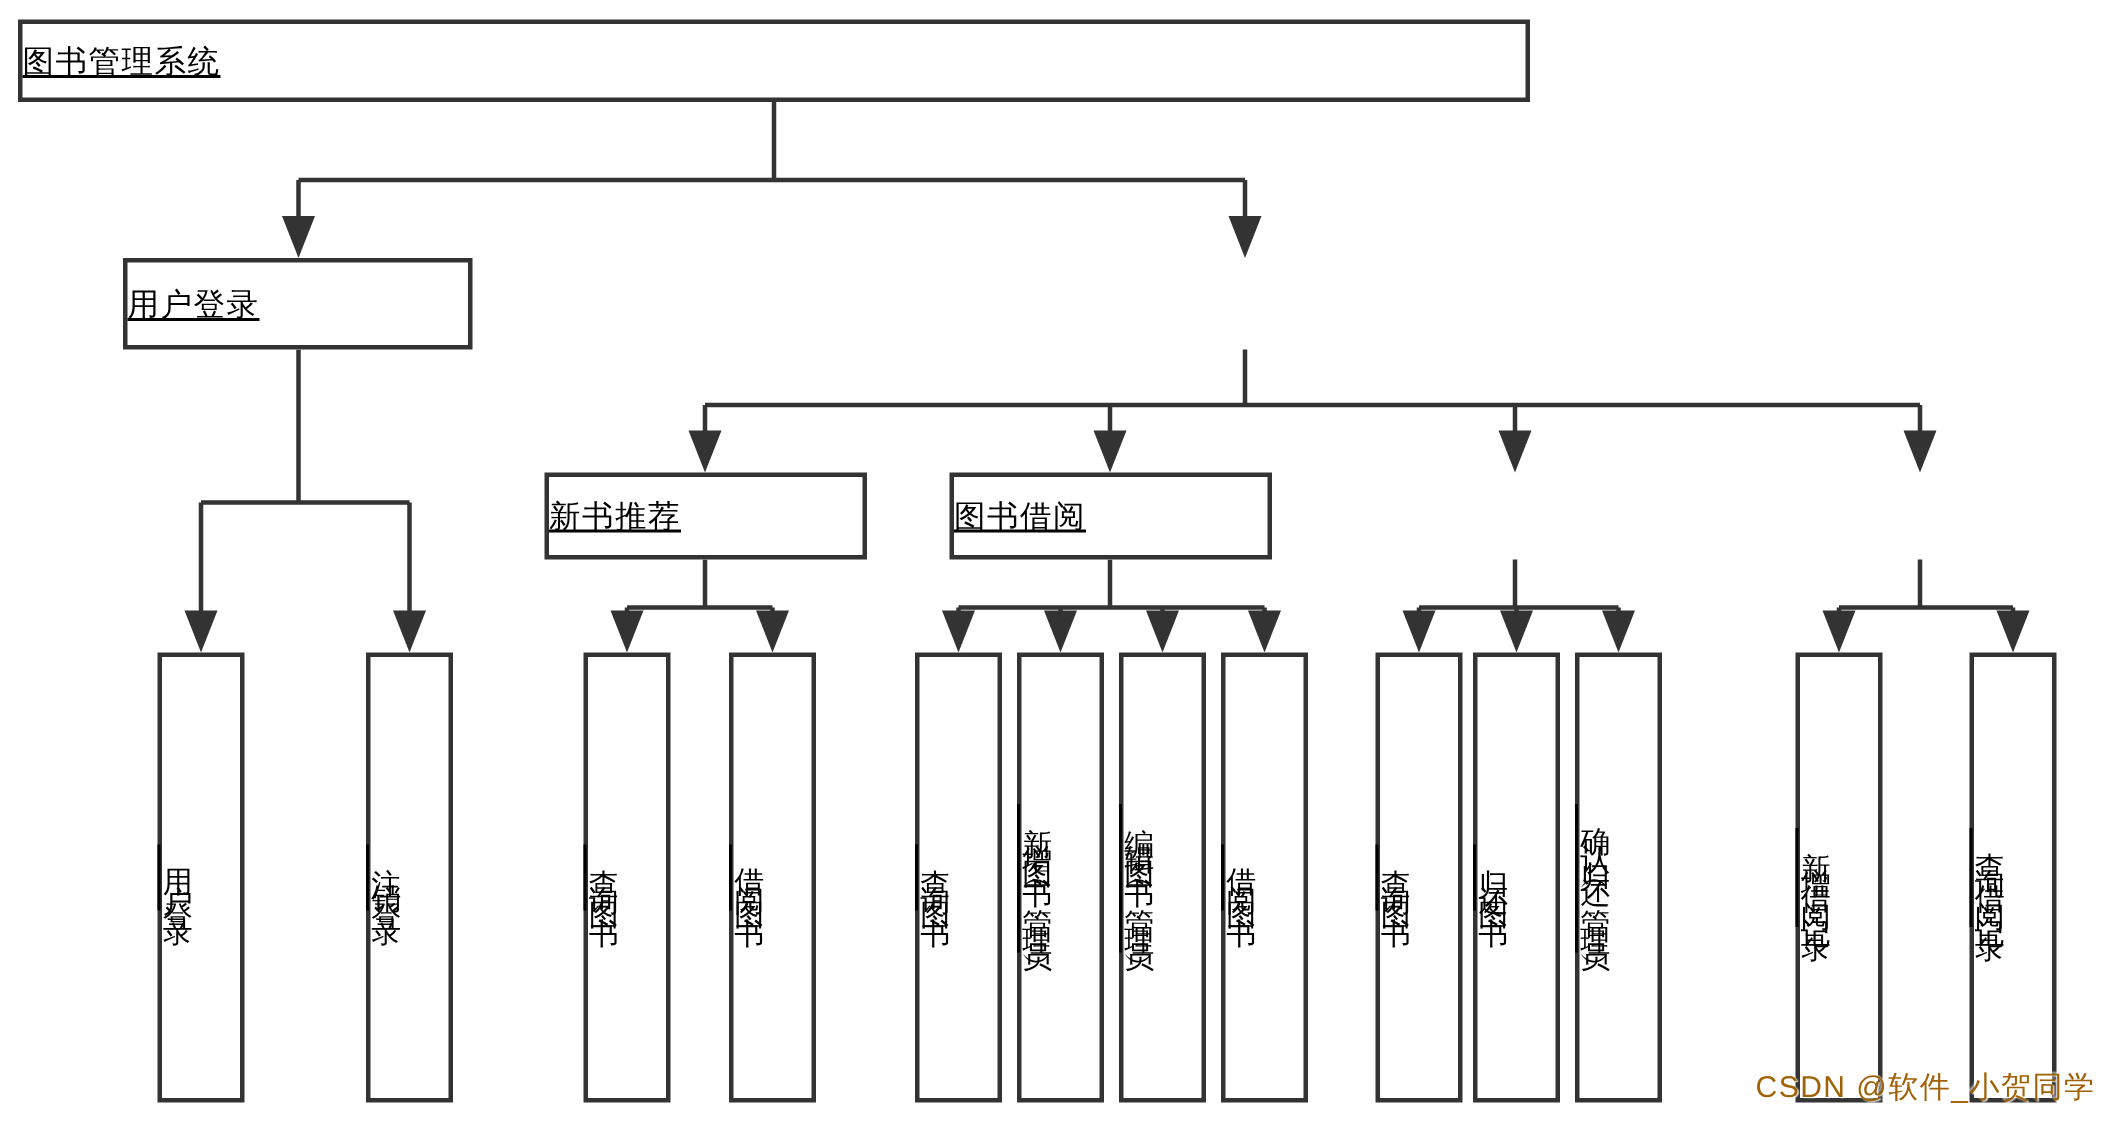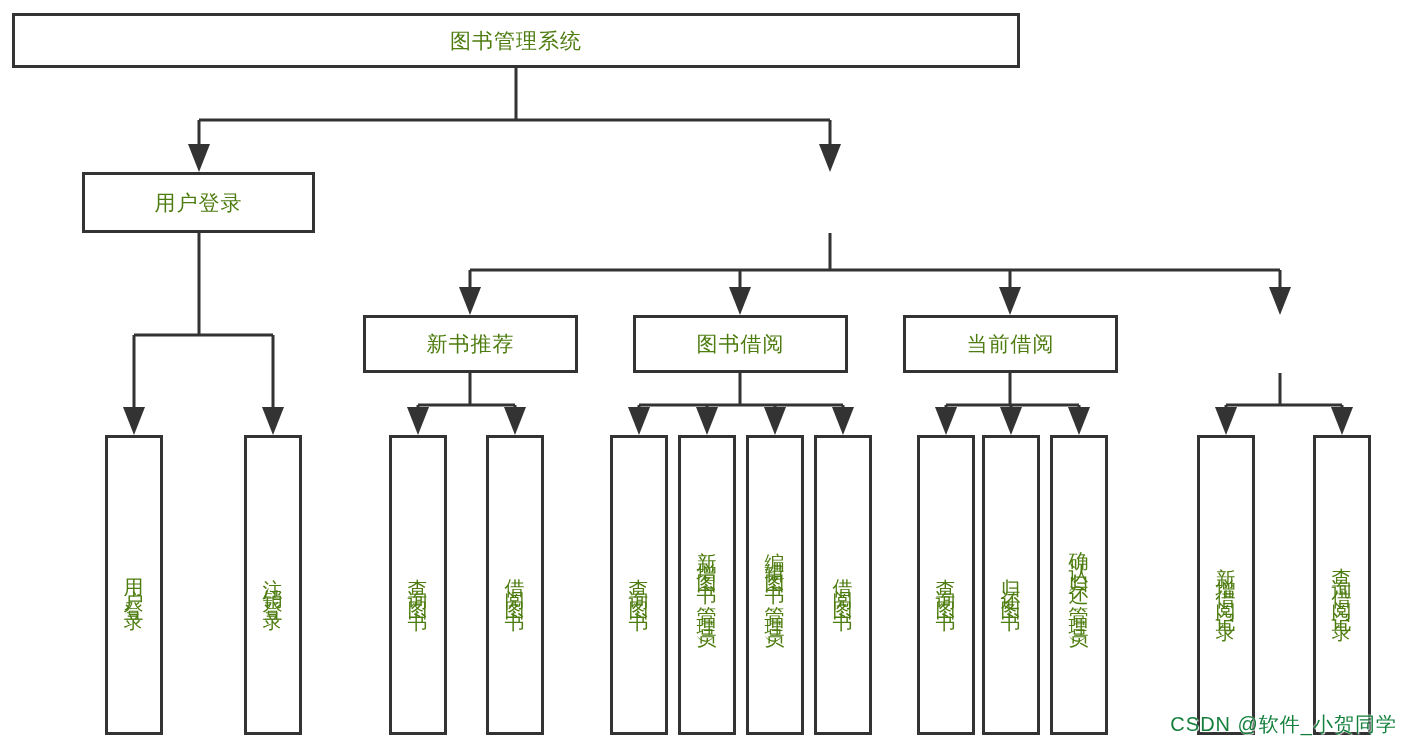--- a/index.html
+++ b/index.html
@@ -23,43 +23,44 @@
     height: 747px;
     z-index: 1;
   }
   .node {
     position: absolute;
     box-sizing: border-box;
     border: 3px solid #333333;
     background: #ffffff;
     display: flex;
     align-items: center;
-    justify-content: center;
-    color: #4d7c0f;
+    justify-content: flex-start;
+    color: #000000;
     z-index: 2;
+    text-decoration: underline;
   }
   .h-node {
     font-size: 21px;
     letter-spacing: 1px;
     white-space: nowrap;
   }
   .v-node .vlabel {
     writing-mode: vertical-rl;
     font-size: 20px;
     letter-spacing: 11px;
     line-height: 1;
     white-space: nowrap;
   }
   .watermark {
     position: absolute;
     right: 8px;
     top: 711px;
     z-index: 5;
     font-size: 20px;
-    color: #15803d;
+    color: #a16207;
     letter-spacing: 1px;
     text-shadow: 1px 1px 1px rgba(255,255,255,0.9), -1px -1px 1px rgba(255,255,255,0.6);
     white-space: nowrap;
   }
 </style>
 </head>
 <body>
 
 <div class="canvas">
 
@@ -104,23 +105,20 @@
   <div class="node h-node" style="left:82px;top:172px;width:233px;height:61px">
     <span>用户登录</span>
   </div>
 
   <div class="node h-node" style="left:633px;top:315px;width:215px;height:58px">
     <span>图书借阅</span>
   </div>
   <div class="node h-node" style="left:363px;top:315px;width:215px;height:58px">
     <span>新书推荐</span>
   </div>
-  <div class="node h-node" style="left:903px;top:315px;width:215px;height:58px">
-    <span>当前借阅</span>
-  </div>
 
   <div class="node v-node" style="left:105px;top:435px;width:58px;height:300px">
     <span class="vlabel">用户登录</span>
   </div>
   <div class="node v-node" style="left:244px;top:435px;width:58px;height:300px">
     <span class="vlabel">注销登录</span>
   </div>
 
   <div class="node v-node" style="left:389px;top:435px;width:58px;height:300px">
     <span class="vlabel">查询图书</span>

